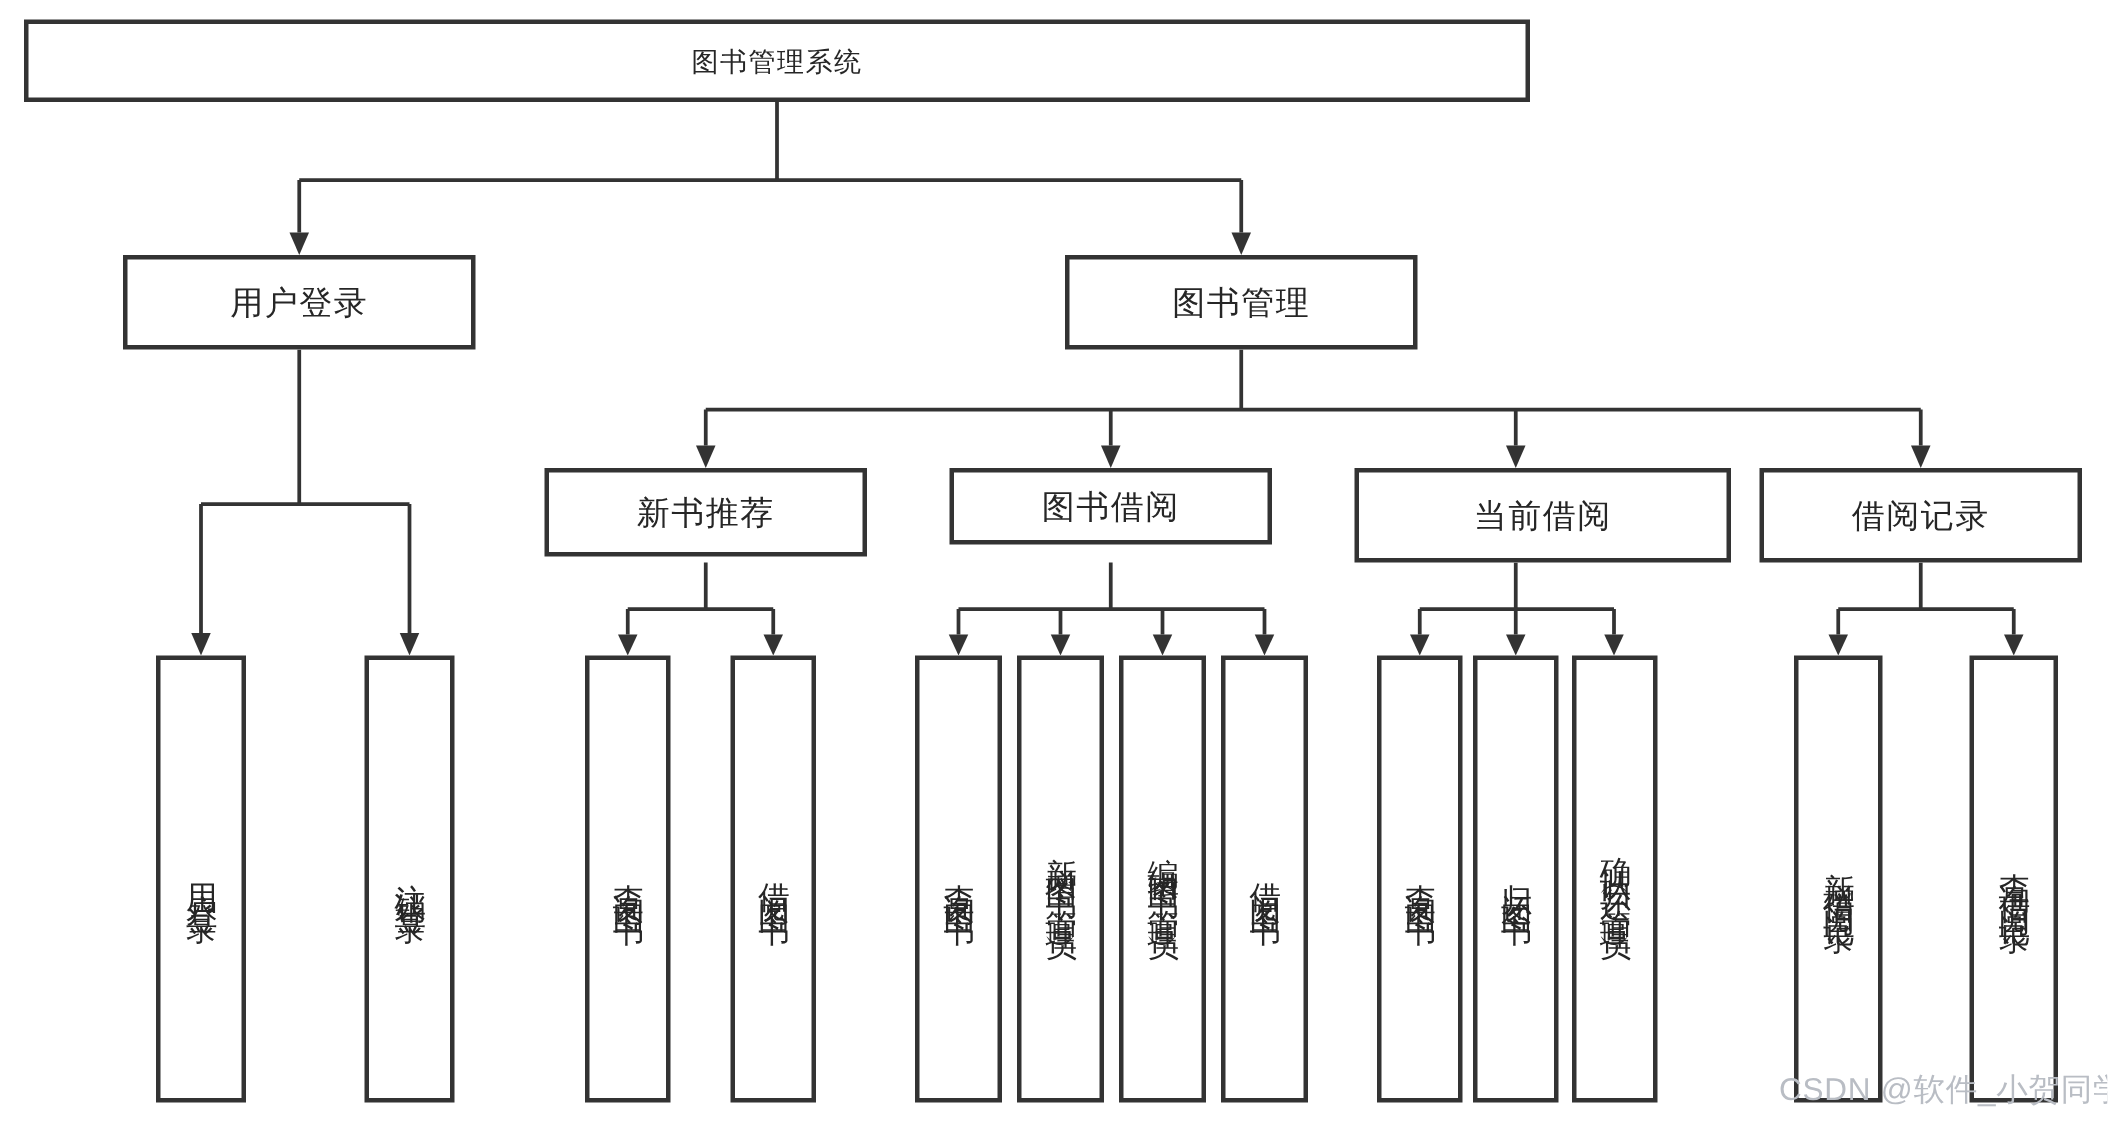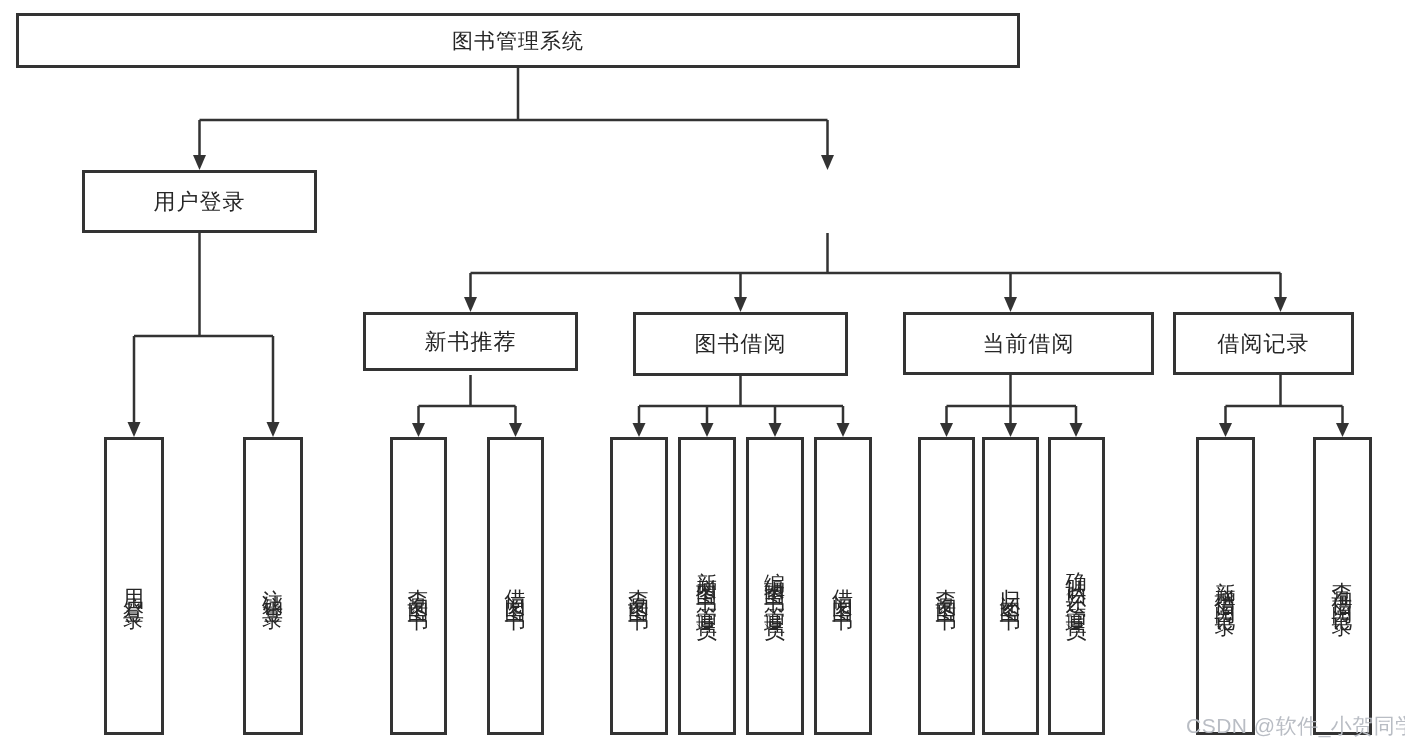--- a/index.html
+++ b/index.html
@@ -30,21 +30,21 @@
     display: flex;
     align-items: center;
     justify-content: center;
     z-index: 2;
   }
   .box.h {
     font-size: 22px;
     letter-spacing: 1px;
   }
   .box.root {
-    font-size: 21px;
+    font-size: 18px;
   }
   .box.leaf span {
     writing-mode: vertical-rl;
     text-orientation: mixed;
     font-size: 21px;
     letter-spacing: 7px;
     line-height: 1;
     white-space: nowrap;
   }
   .watermark {
@@ -94,25 +94,26 @@
     <polygon points="1069.5,423 1082.5,423 1076,437" fill="#333333" stroke="none"></polygon>
 
     <path d="M1280.5 375 V406 M1225.5 406 H1342.5 M1225.5 406 V423 M1342.5 406 V423"></path>
     <polygon points="1219,423 1232,423 1225.5,437" fill="#333333" stroke="none"></polygon>
     <polygon points="1336,423 1349,423 1342.5,437" fill="#333333" stroke="none"></polygon>
   </svg>
 
   <div class="box h root" style="left:16px; top:13px; width:1004px; height:55px;">图书管理系统</div>
 
   <div class="box h" style="left:82px; top:170px; width:235px; height:63px;">用户登录</div>
+  <div class="box h" style="left:710px; top:170px; width:235px; height:63px;">图书管理</div>
 
   <div class="box h" style="left:363px; top:312px; width:215px; height:59px;">新书推荐</div>
-  <div class="box h" style="left:633px; top:312px; width:215px; height:64px;">图书借阅</div>
+  <div class="box h" style="left:633px; top:312px; width:215px; height:51px;">图书借阅</div>
   <div class="box h" style="left:903px; top:312px; width:251px; height:63px;">当前借阅</div>
-  <div class="box h" style="left:1173px; top:312px; width:181px; height:63px;">借阅记录</div>
+  <div class="box h" style="left:1173px; top:312px; width:215px; height:63px;">借阅记录</div>
 
   <div class="box leaf" style="left:104px; top:437px; width:60px; height:298px;">
     <span>用户登录</span>
   </div>
   <div class="box leaf" style="left:243px; top:437px; width:60px; height:298px;">
     <span>注销登录</span>
   </div>
 
   <div class="box leaf" style="left:390px; top:437px; width:57px; height:298px;">
     <span>查询图书</span>

